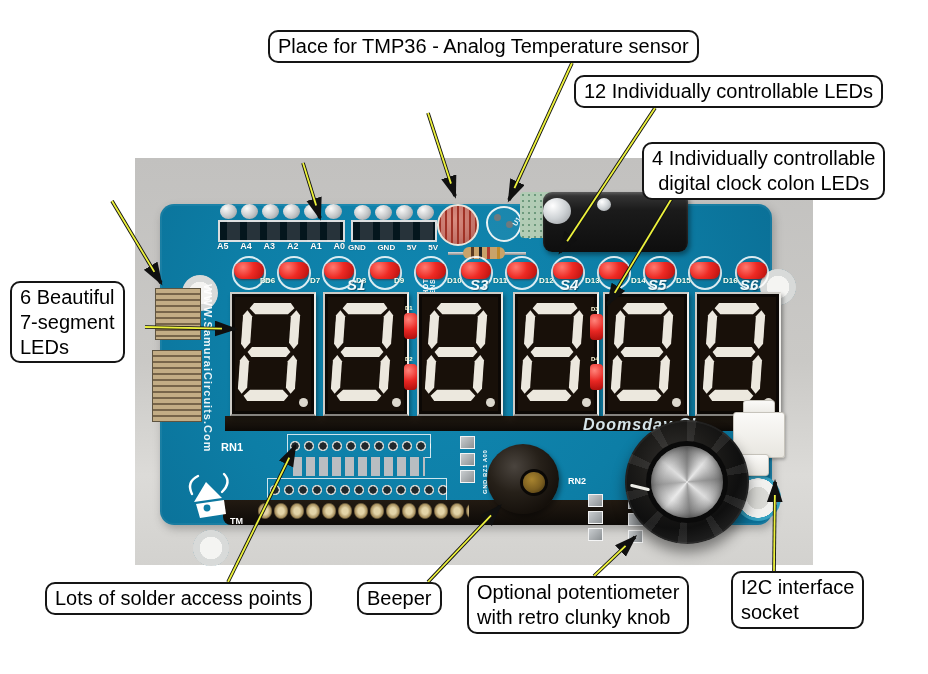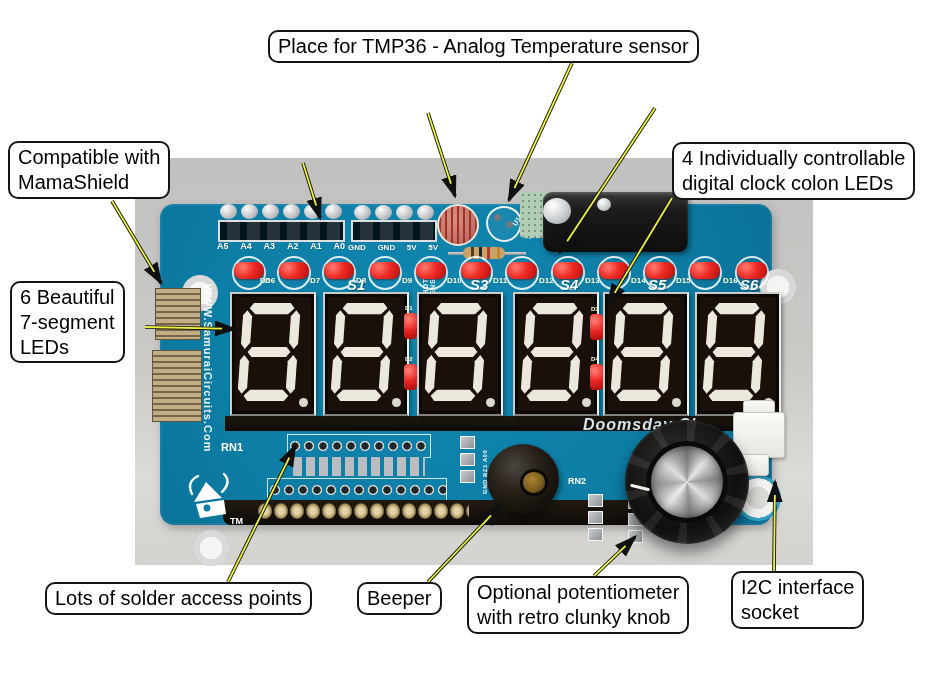--- a/index.html
+++ b/index.html
@@ -236,21 +236,21 @@
         <div class="dref" style="left: 150px; top: 72px;">D7</div>
         <div class="ledw" style="left: 208px; top: 56px;">
           <div class="ring"></div>
           <div class="led"></div>
         </div>
         <div class="dref" style="left: 196px; top: 72px;">D8</div>
         <div class="ledw" style="left: 254px; top: 56px;">
           <div class="ring"></div>
           <div class="led"></div>
         </div>
-        <div class="dref" style="left: 242px; top: 72px;">D9</div>
+        <div class="dref" style="left: 234px; top: 72px;">D9</div>
         <div class="ledw" style="left: 299px; top: 56px;">
           <div class="ring"></div>
           <div class="led"></div>
         </div>
         <div class="dref" style="left: 287px; top: 72px;">D10</div>
         <div class="ledw" style="left: 345px; top: 56px;">
           <div class="ring"></div>
           <div class="led"></div>
         </div>
         <div class="dref" style="left: 333px; top: 72px;">D11</div>
@@ -434,23 +434,22 @@
         <line x1="594" y1="576" x2="635" y2="537" stroke="#101010" stroke-width="3.6" marker-end="url(#ah)"></line>
         <line x1="594" y1="576" x2="625.580745198034" y2="545.9597789579676" stroke="#edf23c" stroke-width="1.8"></line>
       </g>
       <g>
         <line x1="774" y1="571" x2="775" y2="482" stroke="#101010" stroke-width="3.6" marker-end="url(#ah)"></line>
         <line x1="774" y1="571" x2="774.8539418036603" y2="494.99917947423154" stroke="#edf23c" stroke-width="1.8"></line>
       </g>
     </svg>
 
   <div class="callout" style="left:268px;top:30px;">Place for TMP36 - Analog Temperature sensor</div>
-  <div class="callout" style="left:8px;top:141px;">Compatible with
-MamaShield</div>
-  <div class="callout" style="left:672px;top:142px;">4 Individually controllable
+  <div class="callout" style="left:574px;top:75px;">12 Individually controllable LEDs</div>
+  <div class="callout" style="left:642px;top:142px;text-align:center;">4 Individually controllable
 digital clock colon LEDs</div>
   <div class="callout" style="left:10px;top:281px;">6 Beautiful
 7-segment
 LEDs</div>
   <div class="callout" style="left:45px;top:582px;">Lots of solder access points</div>
   <div class="callout" style="left:357px;top:582px;">Beeper</div>
   <div class="callout" style="left:467px;top:576px;">Optional potentiometer
 with retro clunky knob</div>
   <div class="callout" style="left:731px;top:571px;">I2C interface
 socket</div>

